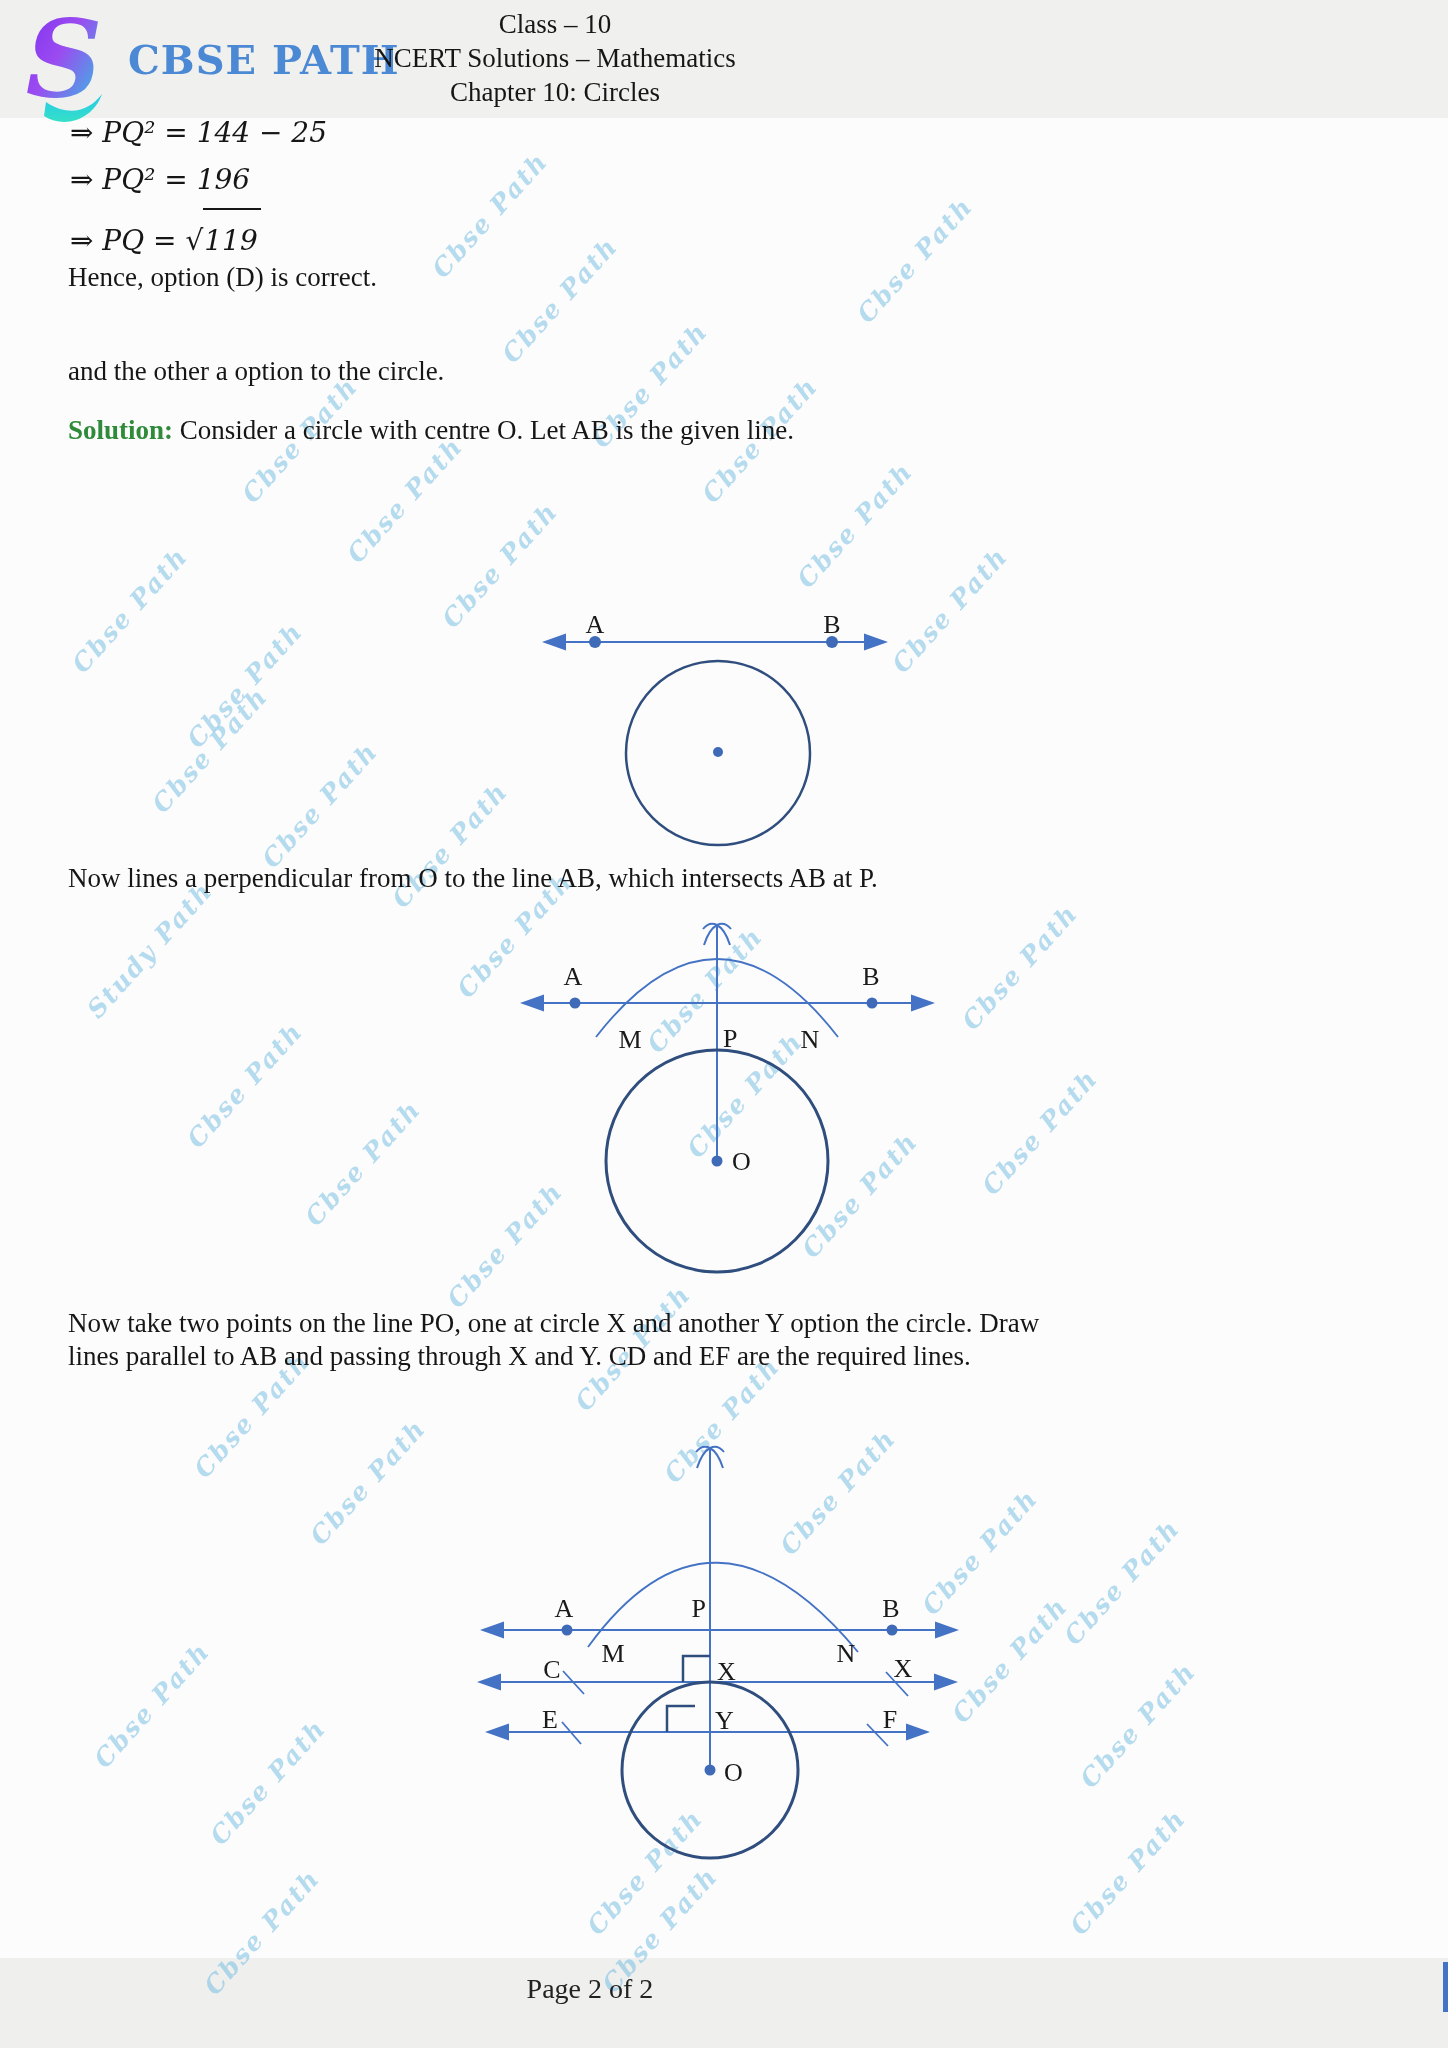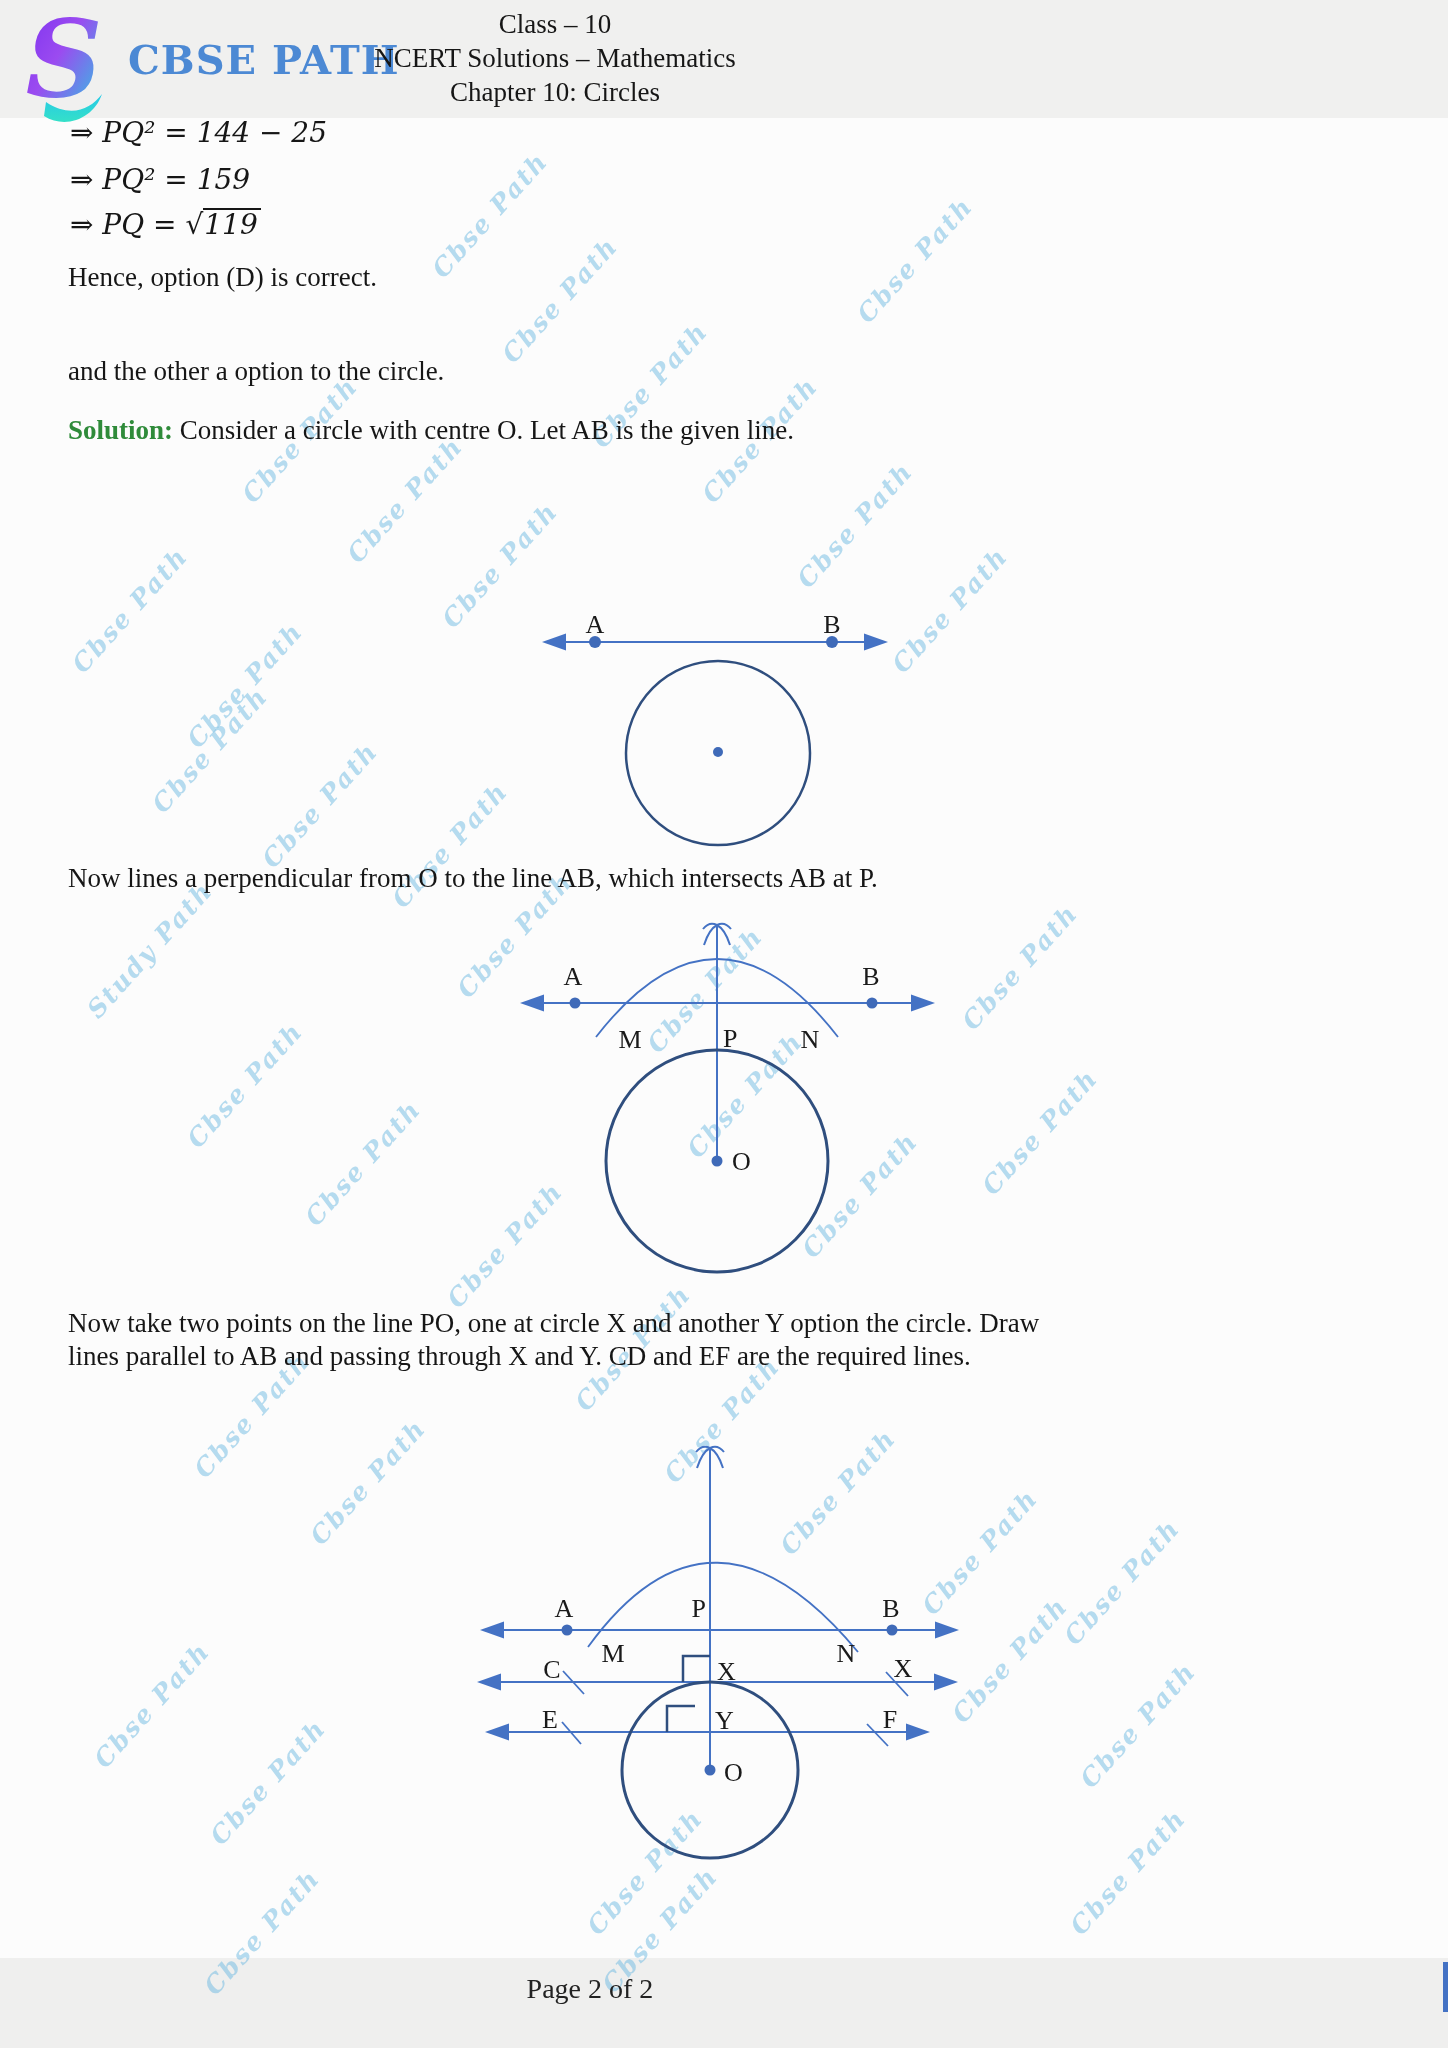--- a/index.html
+++ b/index.html
@@ -10,21 +10,21 @@
   .band-bottom{top:1958px;height:90px;background:#efefee;}
   #wm-layer{position:absolute;inset:0;z-index:1;pointer-events:none;}
   .wm{position:absolute;transform:translate(-50%,-50%) rotate(-48deg);
       font:italic 600 25px "DejaVu Serif",serif;color:rgba(110,185,225,.5);
       letter-spacing:2px;white-space:nowrap;}
   .content{position:absolute;inset:0;z-index:2;}
   .txt{position:absolute;font-size:27px;line-height:34px;white-space:nowrap;}
   .eq{font-family:"DejaVu Serif",serif;font-size:28px;font-style:italic;}
   .bold{font-weight:bold;}
   .green{font-weight:bold;color:var(--solution-green);}
-  .radicand{display:inline-block;border-top:2px solid #161616;padding:0 3px 0 1px;line-height:1.1;}
+  .radicand{display:inline-block;border-top:2px solid #161616;padding:16px 3px 0 1px;line-height:1.1;}
   .header-lines{left:155px;top:7px;width:800px;text-align:center;white-space:normal;}
   .brand{left:128px;top:36px;font:bold 40px "DejaVu Serif",serif;color:var(--brand-blue);letter-spacing:1px;}
   .logo{position:absolute;left:12px;top:4px;}
   .footer-text{left:0;top:1972px;width:1180px;text-align:center;font-size:28px;color:#222;}
   .edge-bar{position:absolute;left:1443px;top:1962px;width:5px;height:50px;background:var(--line-blue);z-index:3;}
   svg.diagram{position:absolute;overflow:visible;}
   .ln{stroke:var(--line-blue);stroke-width:2;fill:none;}
   .ln-thin{stroke:var(--line-blue);stroke-width:1.8;fill:none;}
   .arr{fill:var(--line-blue);stroke:none;}
   .dot{fill:var(--dot-blue);stroke:none;}
@@ -103,21 +103,21 @@
 
     <div class="txt brand">CBSE PATH</div>
 
     <div class="txt header-lines">
       <div>Class – 10</div>
       <div>NCERT Solutions – Mathematics</div>
       <div>Chapter 10: Circles</div>
     </div>
 
     <div class="txt eq" style="left:70px;top:116px">⇒ PQ² = 144 − 25</div>
-    <div class="txt eq" style="left:70px;top:163px">⇒ PQ² = 159</div>
+    <div class="txt eq" style="left:70px;top:163px">⇒ PQ² = 196</div>
     <div class="txt eq" style="left:70px;top:208px"><span>⇒ PQ = </span><span>√</span><span class="radicand">119</span></div>
 
     <div class="txt" style="left:68px;top:260px">Hence, option (D) is correct.</div>
 
     <div class="txt" style="left:68px;top:354px">and the other a option to the circle.</div>
 
     <div class="txt" style="left:68px;top:413px"><span class="green">Solution:</span><span> Consider a circle with centre O. Let AB is the given line.</span></div>
 
     <svg class="diagram" style="left:430px;top:595px" width="520" height="270" viewBox="0 0 520 270">
       <text class="dlbl" x="165" y="38" text-anchor="middle">A</text>

